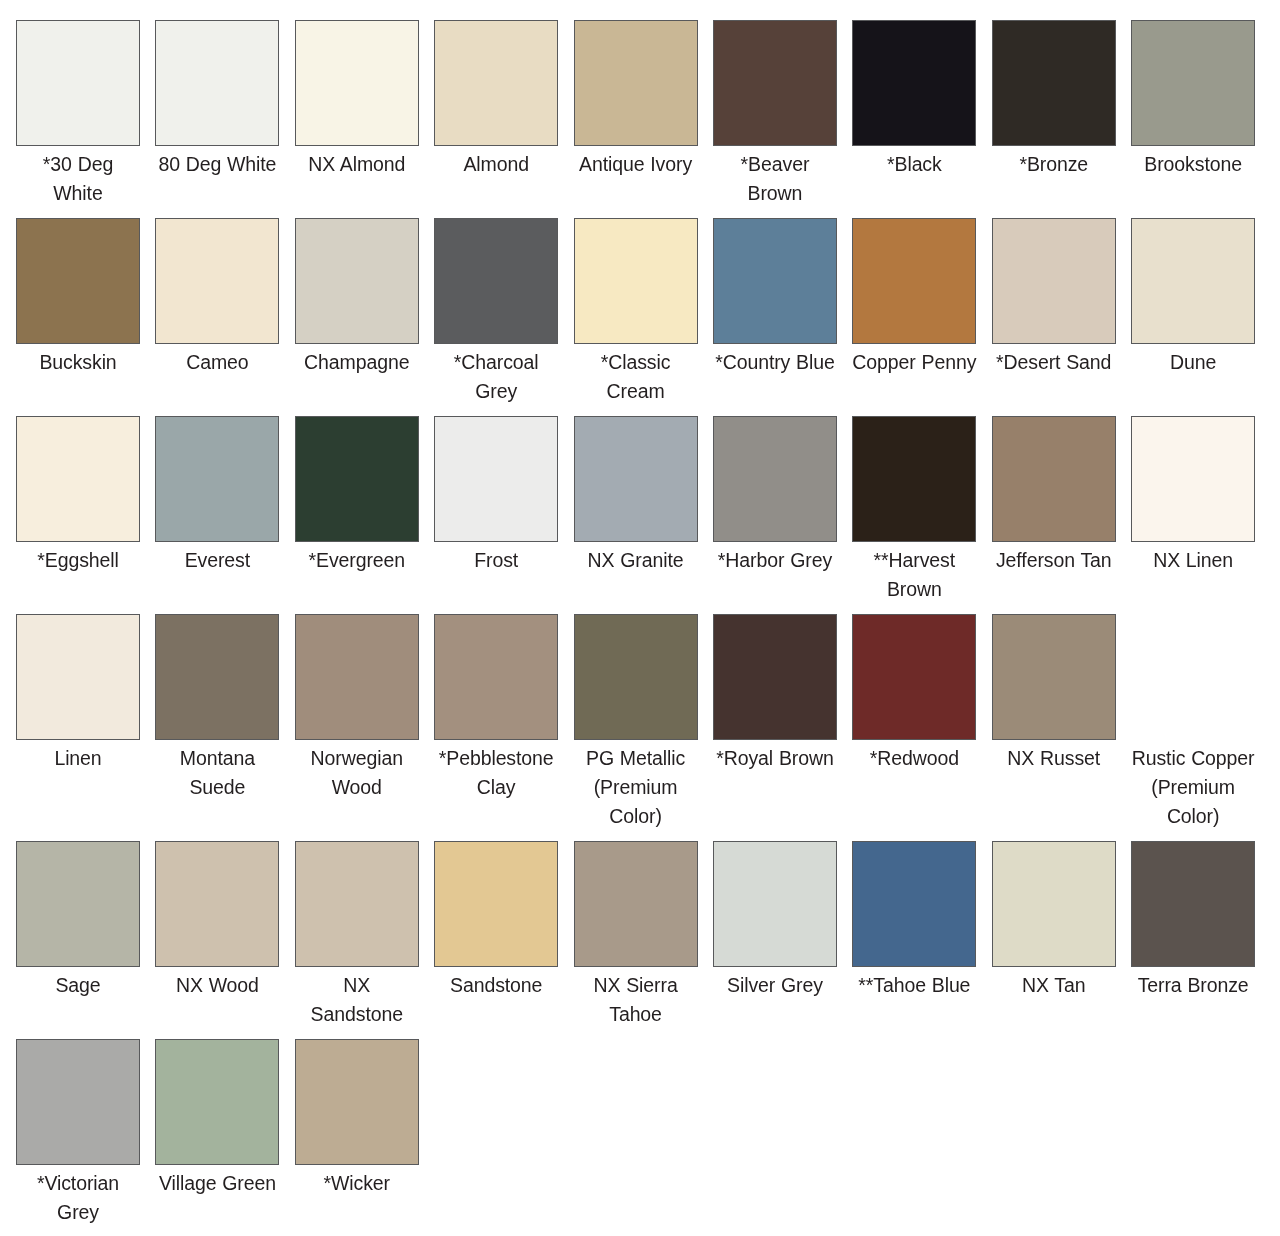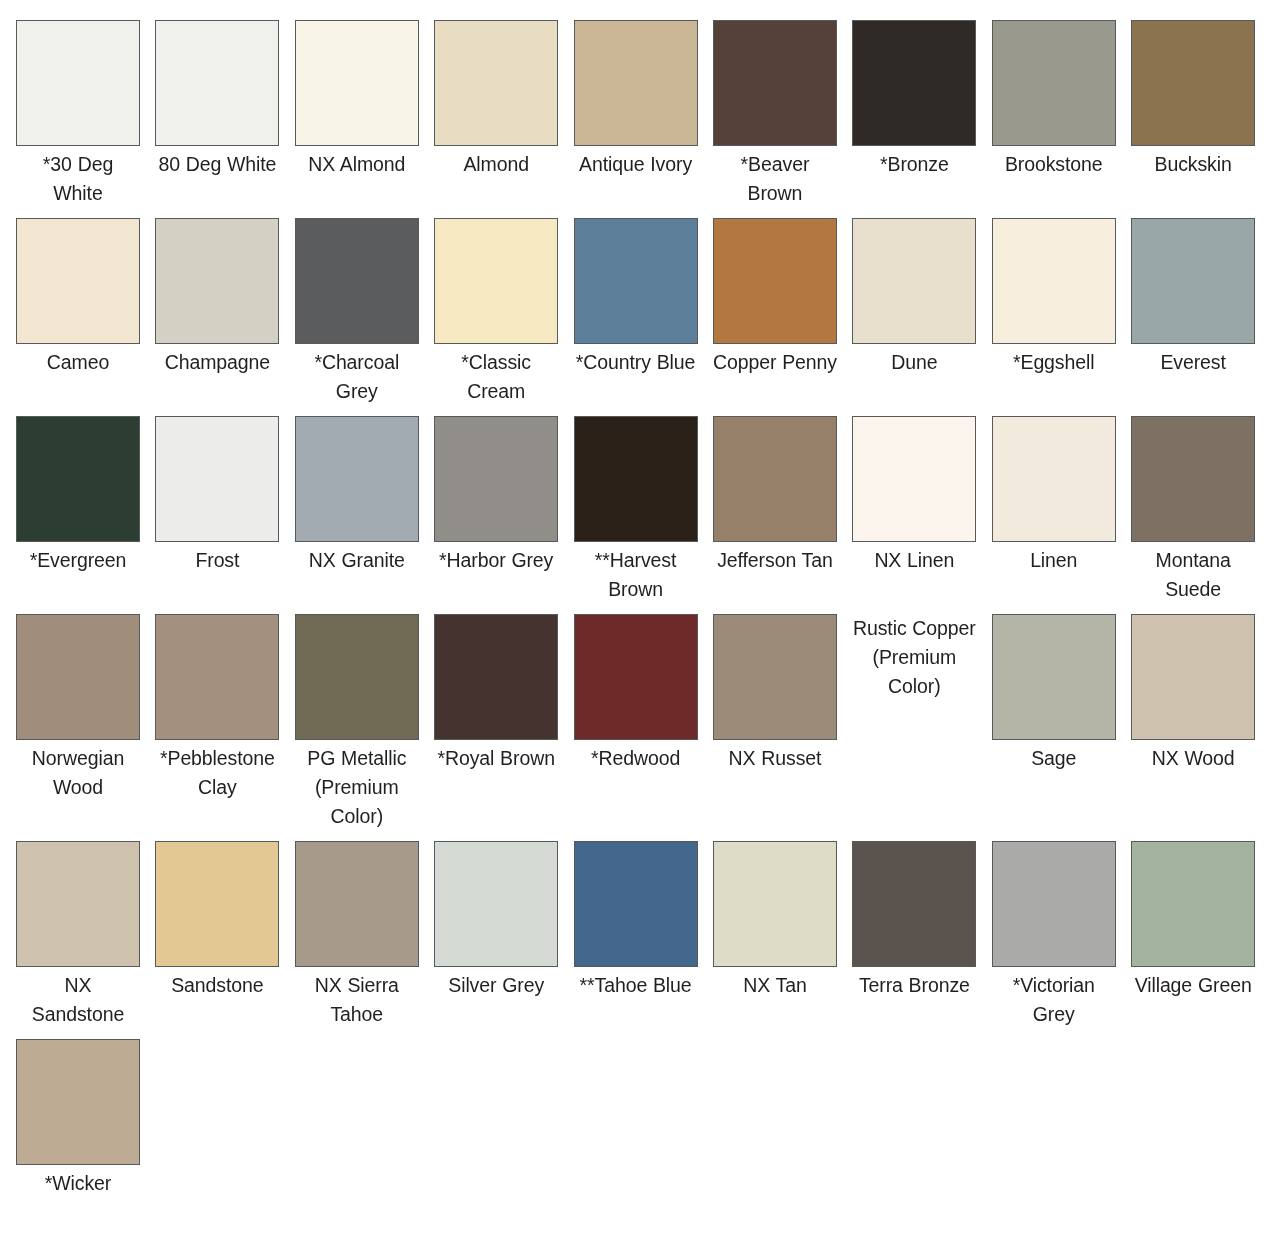--- a/index.html
+++ b/index.html
@@ -49,21 +49,21 @@
     text-align: center;
     width: 124px;
     margin-top: 4px;
     color: #231f20;
     letter-spacing: -0.1px;
     word-spacing: 0.5px;
   }
 
   
   .swatch-cell.no-chip {
-    justify-content: flex-start;
+    justify-content: flex-end;
   }
   .swatch-cell.no-chip .swatch-label {
     margin-top: 0;
   }
 </style>
 </head>
 <body>
 
 <div id="swatch-grid">
     <div class="swatch-cell">
@@ -84,20 +84,24 @@
     </div>
     <div class="swatch-cell">
       <div class="swatch-chip" style="background-color: rgb(201, 183, 149);"></div>
       <div class="swatch-label">Antique Ivory</div>
     </div>
     <div class="swatch-cell">
       <div class="swatch-chip" style="background-color: rgb(86, 65, 57);"></div>
       <div class="swatch-label">*Beaver Brown</div>
     </div>
     <div class="swatch-cell">
+      <div class="swatch-chip" style="background-color: rgb(21, 19, 25);"></div>
+      <div class="swatch-label">*Black</div>
+    </div>
+    <div class="swatch-cell">
       <div class="swatch-chip" style="background-color: rgb(47, 42, 37);"></div>
       <div class="swatch-label">*Bronze</div>
     </div>
     <div class="swatch-cell">
       <div class="swatch-chip" style="background-color: rgb(153, 154, 141);"></div>
       <div class="swatch-label">Brookstone</div>
     </div>
     <div class="swatch-cell">
       <div class="swatch-chip" style="background-color: rgb(140, 115, 79);"></div>
       <div class="swatch-label">Buckskin</div>
@@ -120,20 +124,24 @@
     </div>
     <div class="swatch-cell">
       <div class="swatch-chip" style="background-color: rgb(93, 127, 153);"></div>
       <div class="swatch-label">*Country Blue</div>
     </div>
     <div class="swatch-cell">
       <div class="swatch-chip" style="background-color: rgb(179, 120, 63);"></div>
       <div class="swatch-label">Copper Penny</div>
     </div>
     <div class="swatch-cell">
+      <div class="swatch-chip" style="background-color: rgb(216, 203, 187);"></div>
+      <div class="swatch-label">*Desert Sand</div>
+    </div>
+    <div class="swatch-cell">
       <div class="swatch-chip" style="background-color: rgb(232, 224, 205);"></div>
       <div class="swatch-label">Dune</div>
     </div>
     <div class="swatch-cell">
       <div class="swatch-chip" style="background-color: rgb(247, 238, 221);"></div>
       <div class="swatch-label">*Eggshell</div>
     </div>
     <div class="swatch-cell">
       <div class="swatch-chip" style="background-color: rgb(154, 167, 169);"></div>
       <div class="swatch-label">Everest</div>

